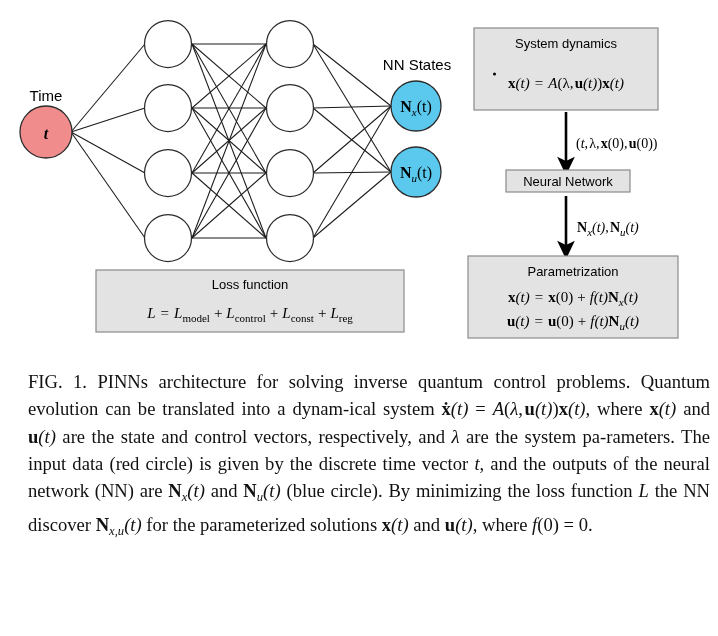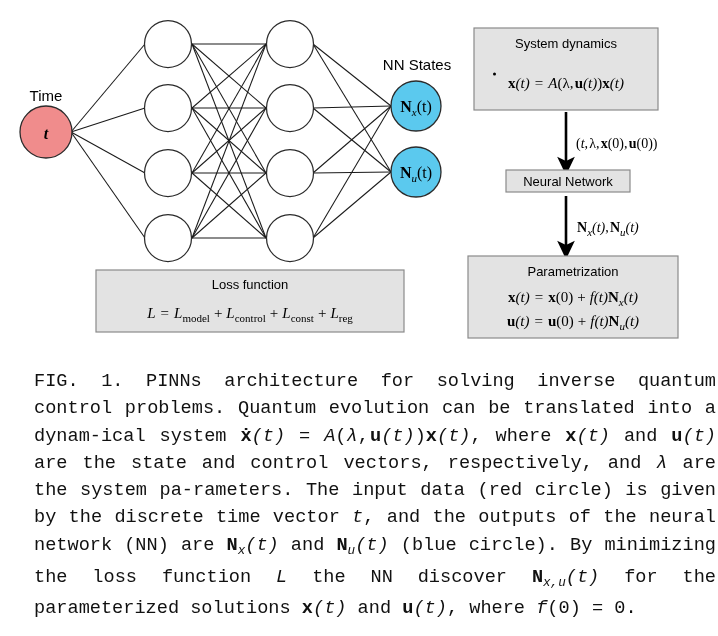--- a/index.html
+++ b/index.html
@@ -49,24 +49,24 @@
     font-size: 15px;
     fill: #000;
   }
   .arrow-label {
     font-family: "Liberation Serif", "DejaVu Serif", serif;
     font-size: 14px;
     fill: #000;
   }
   .caption {
     position: absolute;
-    left: 34px;
+    left: 28px;
     top: 368px;
     width: 682px;
-    font-family: Liberation Mono, monospace;
+    font-family: Liberation Serif, serif;
     font-size: 18.6px;
     line-height: 27.3px;
     text-align: justify;
     text-align-last: left;
     color: #111;
     hyphens: manual;
   }
   .mi { font-style: italic; }
   .mb { font-weight: bold; font-style: normal; }
   sub.sb { font-size: 0.68em; vertical-align: -0.28em; font-style: italic; font-weight: normal;}

